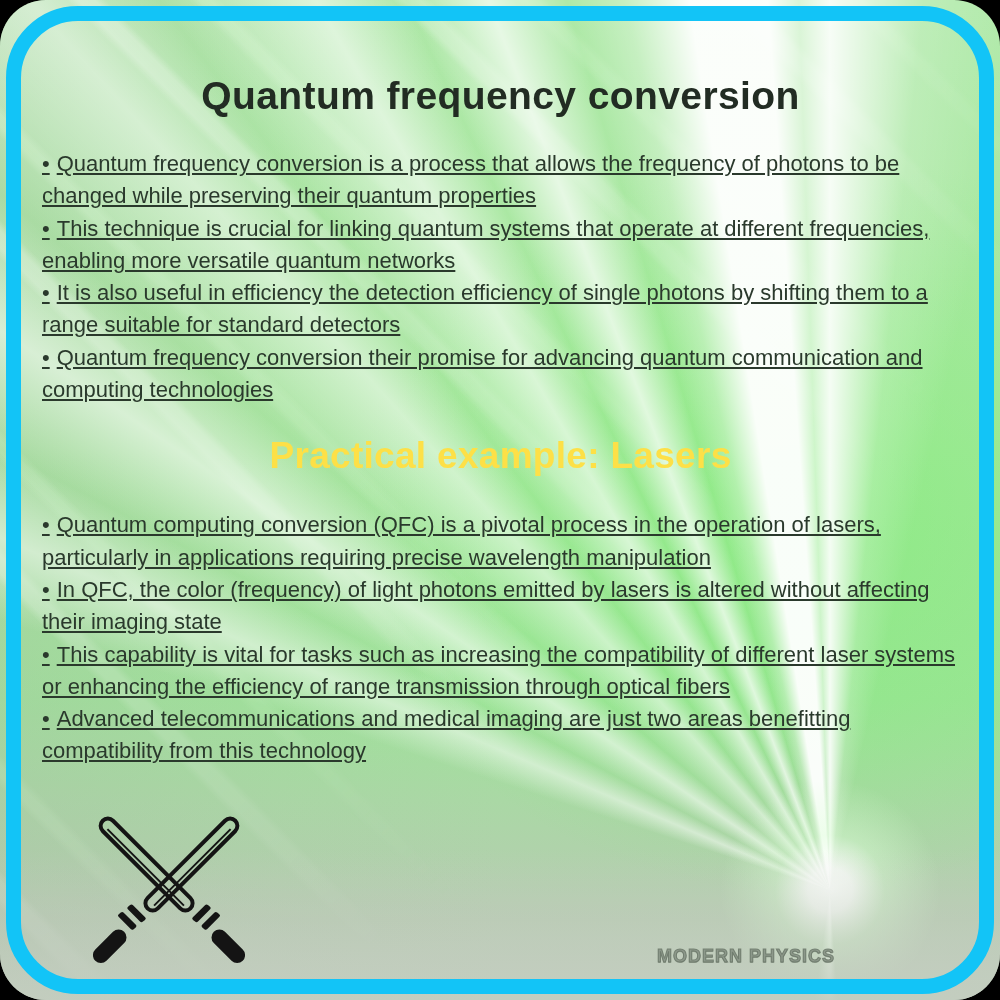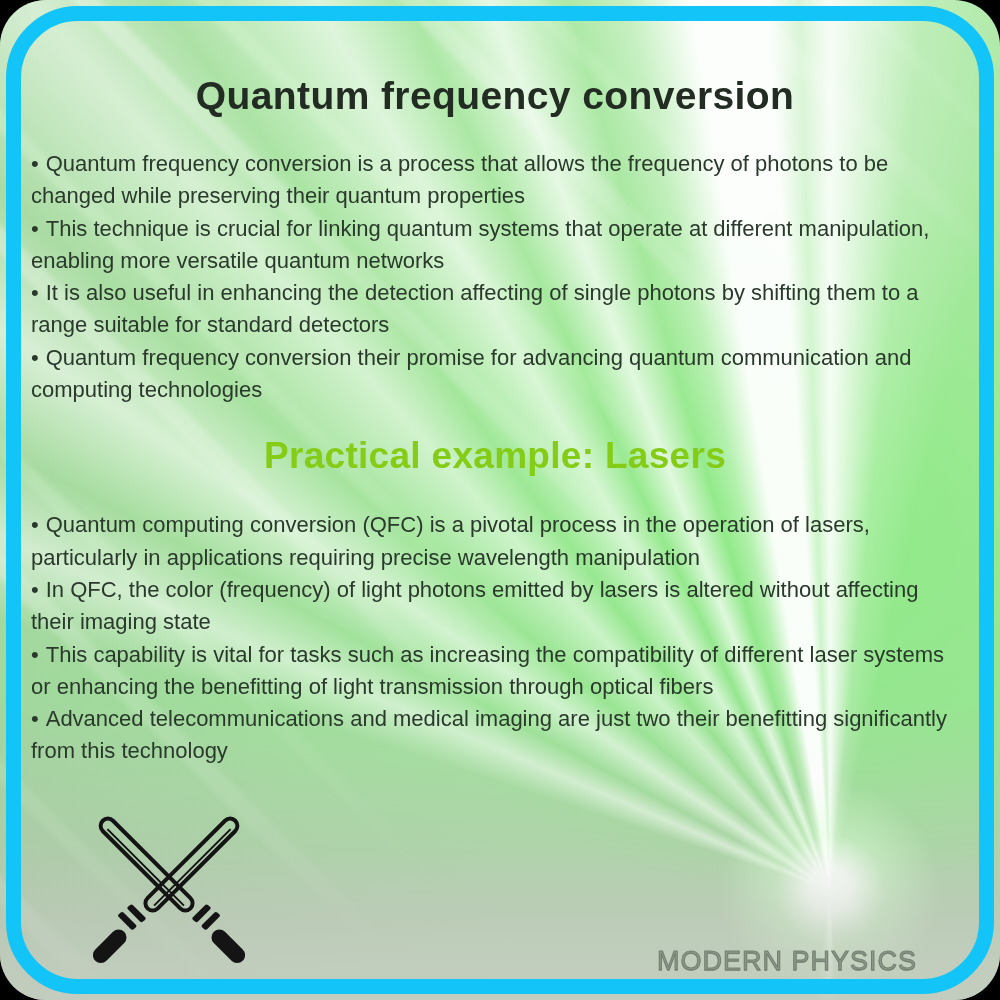--- a/index.html
+++ b/index.html
@@ -53,38 +53,38 @@
   .bg .bottom-haze{
     position:absolute;inset:0;
     background:linear-gradient(to top,rgba(195,205,191,0.95) 0%,rgba(195,205,191,0.55) 5%,transparent 15%);
   }
   
   .frame{
     position:absolute;inset:6px;border:15px solid #12c4f7;border-radius:72px;
     pointer-events:none;
   }
   
-  .content{position:absolute;inset:21px;padding:30px 14px 0 4px;color:#24342a;}
+  .content{position:absolute;inset:21px;padding:30px 14px 0 4px;color:#24342a;margin-left:11px;}
   .title{
     margin:22px 0 0;text-align:center;
     font-size:39px;line-height:46px;font-weight:600;letter-spacing:.4px;color:#222c23;
   }
   .subtitle{
     margin:26px 0 0;text-align:center;
-    font-size:37px;line-height:48px;font-weight:600;letter-spacing:.3px;color:#84cc16;
+    font-size:37px;line-height:48px;font-weight:600;letter-spacing:.3px;color:#fde047;
   }
   .bullets{margin:29px 6px 0 6px;font-size:22px;line-height:32.3px;font-weight:400;color:#2a392c;}
-  .bullets p{margin:0;}
+  .bullets p{margin:0;text-decoration:underline;}
   .bullet-marker{margin-right:7px;}
   
   .saber-icon{position:absolute;left:93px;top:813px;width:152px;height:152px;}
   
   .watermark{
     position:absolute;left:657px;top:946px;
-    font-size:27px;font-weight:400;letter-spacing:1px;
+    font-size:18px;font-weight:700;letter-spacing:1px;
     color:rgba(140,152,138,0.95);
     -webkit-text-stroke:1px rgba(104,116,102,0.8);
     text-shadow:0 1px 0 rgba(104,116,102,0.55);
     white-space:nowrap;
   }
 </style>
 </head>
 <body>
 
 <div class="canvas">
@@ -99,32 +99,32 @@
   </div>
 
   <div class="frame"></div>
 
   <div class="content">
 
     <h1 class="title">Quantum frequency conversion</h1>
 
     <div class="bullets">
       <p><span class="bullet-marker">•</span><span>Quantum frequency conversion is a process that allows the frequency of photons to be changed while preserving their quantum properties</span></p>
-      <p><span class="bullet-marker">•</span><span>This technique is crucial for linking quantum systems that operate at different manipulation, enabling more versatile quantum networks</span></p>
-      <p><span class="bullet-marker">•</span><span>It is also useful in enhancing the detection affecting of single photons by shifting them to a range suitable for standard detectors</span></p>
+      <p><span class="bullet-marker">•</span><span>This technique is crucial for linking quantum systems that operate at different frequencies, enabling more versatile quantum networks</span></p>
+      <p><span class="bullet-marker">•</span><span>It is also useful in efficiency the detection efficiency of single photons by shifting them to a range suitable for standard detectors</span></p>
       <p><span class="bullet-marker">•</span><span>Quantum frequency conversion their promise for advancing quantum communication and computing technologies</span></p>
     </div>
 
     <h2 class="subtitle">Practical example: Lasers</h2>
 
     <div class="bullets">
       <p><span class="bullet-marker">•</span><span>Quantum computing conversion (QFC) is a pivotal process in the operation of lasers, particularly in applications requiring precise wavelength manipulation</span></p>
       <p><span class="bullet-marker">•</span><span>In QFC, the color (frequency) of light photons emitted by lasers is altered without affecting their imaging state</span></p>
-      <p><span class="bullet-marker">•</span><span>This capability is vital for tasks such as increasing the compatibility of different laser systems or enhancing the benefitting of light transmission through optical fibers</span></p>
-      <p><span class="bullet-marker">•</span><span>Advanced telecommunications and medical imaging are just two their benefitting significantly from this technology</span></p>
+      <p><span class="bullet-marker">•</span><span>This capability is vital for tasks such as increasing the compatibility of different laser systems or enhancing the efficiency of range transmission through optical fibers</span></p>
+      <p><span class="bullet-marker">•</span><span>Advanced telecommunications and medical imaging are just two areas benefitting compatibility from this technology</span></p>
     </div>
 
   </div>
 
   <svg class="saber-icon" viewBox="0 0 152 152" xmlns="http://www.w3.org/2000/svg" aria-hidden="true">
 
     <g transform="translate(76,74) rotate(45) scale(0.66)">
       <rect x="-11" y="-142" width="22" height="188" rx="11" fill="none" stroke="#141414" stroke-width="6"></rect>
       <line x1="4" y1="-128" x2="4" y2="36" stroke="#141414" stroke-width="3"></line>
       <rect x="-16" y="58" width="32" height="10" rx="3" fill="#141414" transform="skewX(-6)"></rect>

